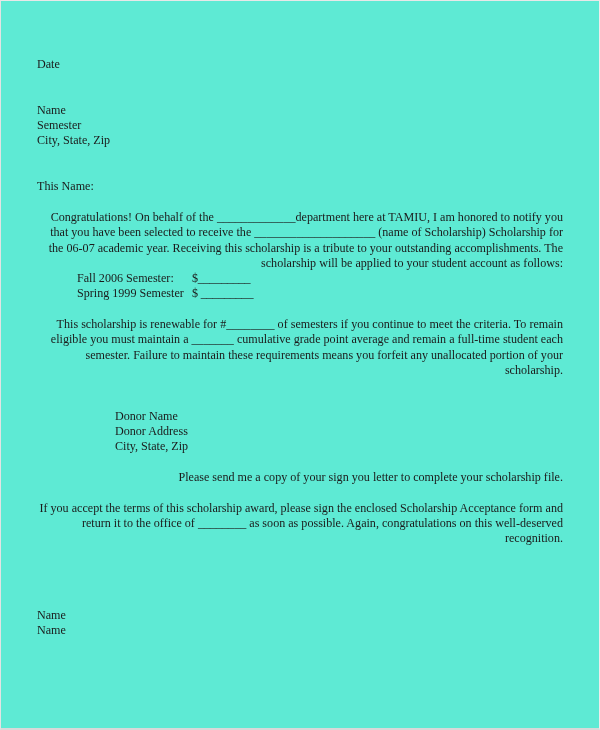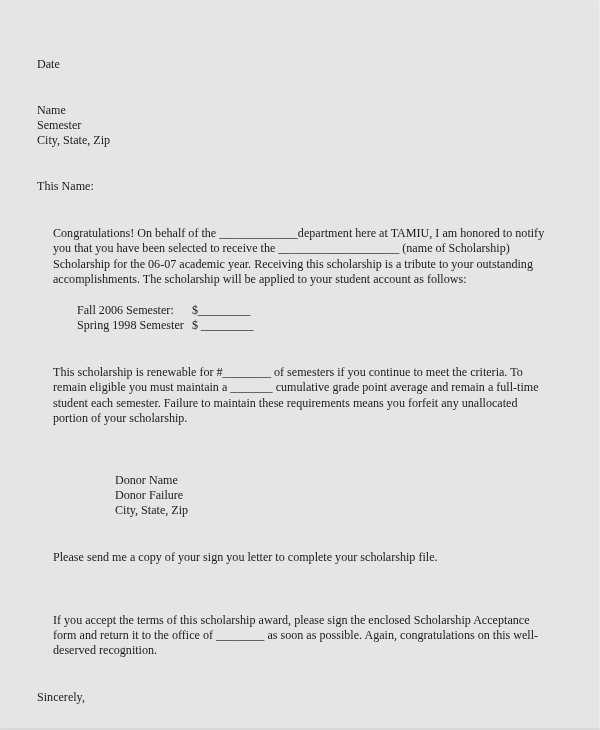--- a/index.html
+++ b/index.html
@@ -12,21 +12,21 @@
     width: 600px;
     height: 730px;
     overflow: hidden;
     font-family: "Liberation Serif", "DejaVu Serif", serif;
   }
 
   .page {
     box-sizing: border-box;
     width: 600px;
     height: 730px;
-    background: #e5e5e5;
+    background: #5eead4;
     border-top: 1px solid #e8e8e8;
     border-left: 1px solid #e3e3e3;
     border-right: 1px solid #ededed;
     border-bottom: 2px solid #d9d9d9;
     position: relative;
     padding-left: 8px;
   }
 
   .letter {
     position: absolute;
@@ -43,25 +43,25 @@
   .blk { margin: 0; }
 
   
   .gap-1 { height: 15.3px; }
   .gap-2 { height: 30.6px; }
   .gap-3 { height: 45.9px; }
 
   .line { white-space: pre-wrap; }
 
   .para {
-    margin: 16px;
-    text-align: left;
+    margin: 0;
+    text-align: right;
   }
 
-  .indent-semester { padding-left: 40px; margin-top: 6px; }
+  .indent-semester { padding-left: 40px; }
   .indent-donor    { padding-left: 78px; font-family: Liberation Serif, serif; }
 
   .amount-row {
     display: block;
     white-space: pre;
   }
   .amount-label { display: inline-block; width: 115px; }
 
   .blank { letter-spacing: -0.2px; }
 
@@ -86,49 +86,48 @@
     <div class="gap-2"></div>
 
     <div class="blk line">This Name:</div>
 
     <div class="gap-1"></div>
 
     <div class="para">Congratulations! On behalf of the _____________department here at TAMIU, I am honored to notify you that you have been selected to receive the ____________________  (name of Scholarship) Scholarship for the 06-07 academic year.  Receiving this scholarship is a tribute to your outstanding accomplishments.  The scholarship will be applied to your student account as follows:</div>
 
     <div class="blk indent-semester">
       <div class="amount-row"><span class="amount-label">Fall 2006 Semester:</span><span class="blank">$_________</span></div>
-      <div class="amount-row"><span class="amount-label">Spring 1998 Semester</span><span class="blank">$ _________</span></div>
+      <div class="amount-row"><span class="amount-label">Spring 1999 Semester</span><span class="blank">$ _________</span></div>
     </div>
 
     <div class="gap-1"></div>
 
     <div class="para">This scholarship is renewable for #________ of semesters if you continue to meet the criteria.  To remain eligible you must maintain a _______ cumulative grade point average and remain a full-time student each semester.  Failure to maintain these requirements means you forfeit any unallocated portion of your scholarship.</div>
 
     <div class="gap-1"></div>
 
 
     <div class="gap-1"></div>
 
     <div class="blk indent-donor">
       <div class="line">Donor Name</div>
-      <div class="line">Donor Failure</div>
+      <div class="line">Donor Address</div>
       <div class="line">City, State, Zip</div>
     </div>
 
     <div class="gap-1"></div>
 
     <div class="para">Please send me a copy of your sign you letter to complete your scholarship file.</div>
 
     <div class="gap-1"></div>
 
     <div class="para">If you accept the terms of this scholarship award, please sign the enclosed Scholarship Acceptance form and return it to the office of ________ as soon as possible.  Again, congratulations on this well-deserved recognition.</div>
 
     <div class="gap-1"></div>
 
-    <div class="blk line">Sincerely,</div>
 
     <div class="gap-3"></div>
 
     <div class="blk">
       <span class="sig-name line">Name</span>
       <span class="sig-title line">Name</span>
     </div>
 
   </div>
 </div>

